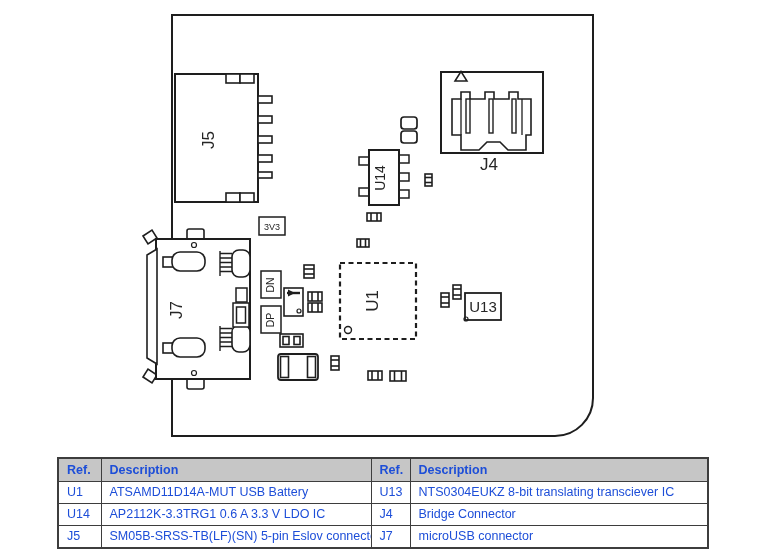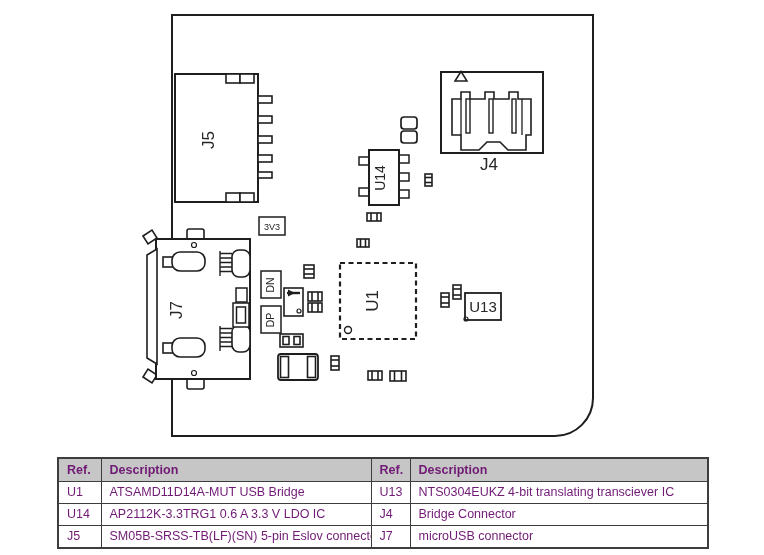--- a/index.html
+++ b/index.html
@@ -12,21 +12,21 @@
   svg text { font-family:"Liberation Sans", sans-serif; fill:#262626; }
   .reflabel { font-size:17px; }
   .reftable {
     position:absolute; left:57px; top:457px; width:650px;
     border-collapse:collapse; table-layout:fixed; background:#fff;
     border:2px solid var(--table-border,#3d3d3d);
   }
   .reftable th, .reftable td {
     border:1.5px solid var(--table-border,#3d3d3d);
     font-size:12.5px; height:21px; padding:0 2px 0 8px; line-height:1;
-    color:#701a75; text-align:left; vertical-align:middle;
+    color:#1d4ed8; text-align:left; vertical-align:middle;
     white-space:nowrap; overflow:hidden;
   }
   .reftable th { background:var(--header-bg,#c6c6c6); font-weight:bold; height:22px; }
 </style>
 </head>
 <body>
 
 <div class="diagram">
 <svg width="764" height="452" viewBox="0 0 764 452">
 
@@ -226,23 +226,23 @@
     <tr>
       <th>Ref.</th>
       <th>Description</th>
       <th>Ref.</th>
       <th>Description</th>
     </tr>
   </thead>
   <tbody>
     <tr>
       <td>U1</td>
-      <td>ATSAMD11D14A-MUT USB Bridge</td>
+      <td>ATSAMD11D14A-MUT USB Battery</td>
       <td>U13</td>
-      <td>NTS0304EUKZ 4-bit translating transciever IC</td>
+      <td>NTS0304EUKZ 8-bit translating transciever IC</td>
     </tr>
     <tr>
       <td>U14</td>
       <td>AP2112K-3.3TRG1 0.6 A 3.3 V LDO IC</td>
       <td>J4</td>
       <td>Bridge Connector</td>
     </tr>
     <tr>
       <td>J5</td>
       <td>SM05B-SRSS-TB(LF)(SN) 5-pin Eslov connector</td>

